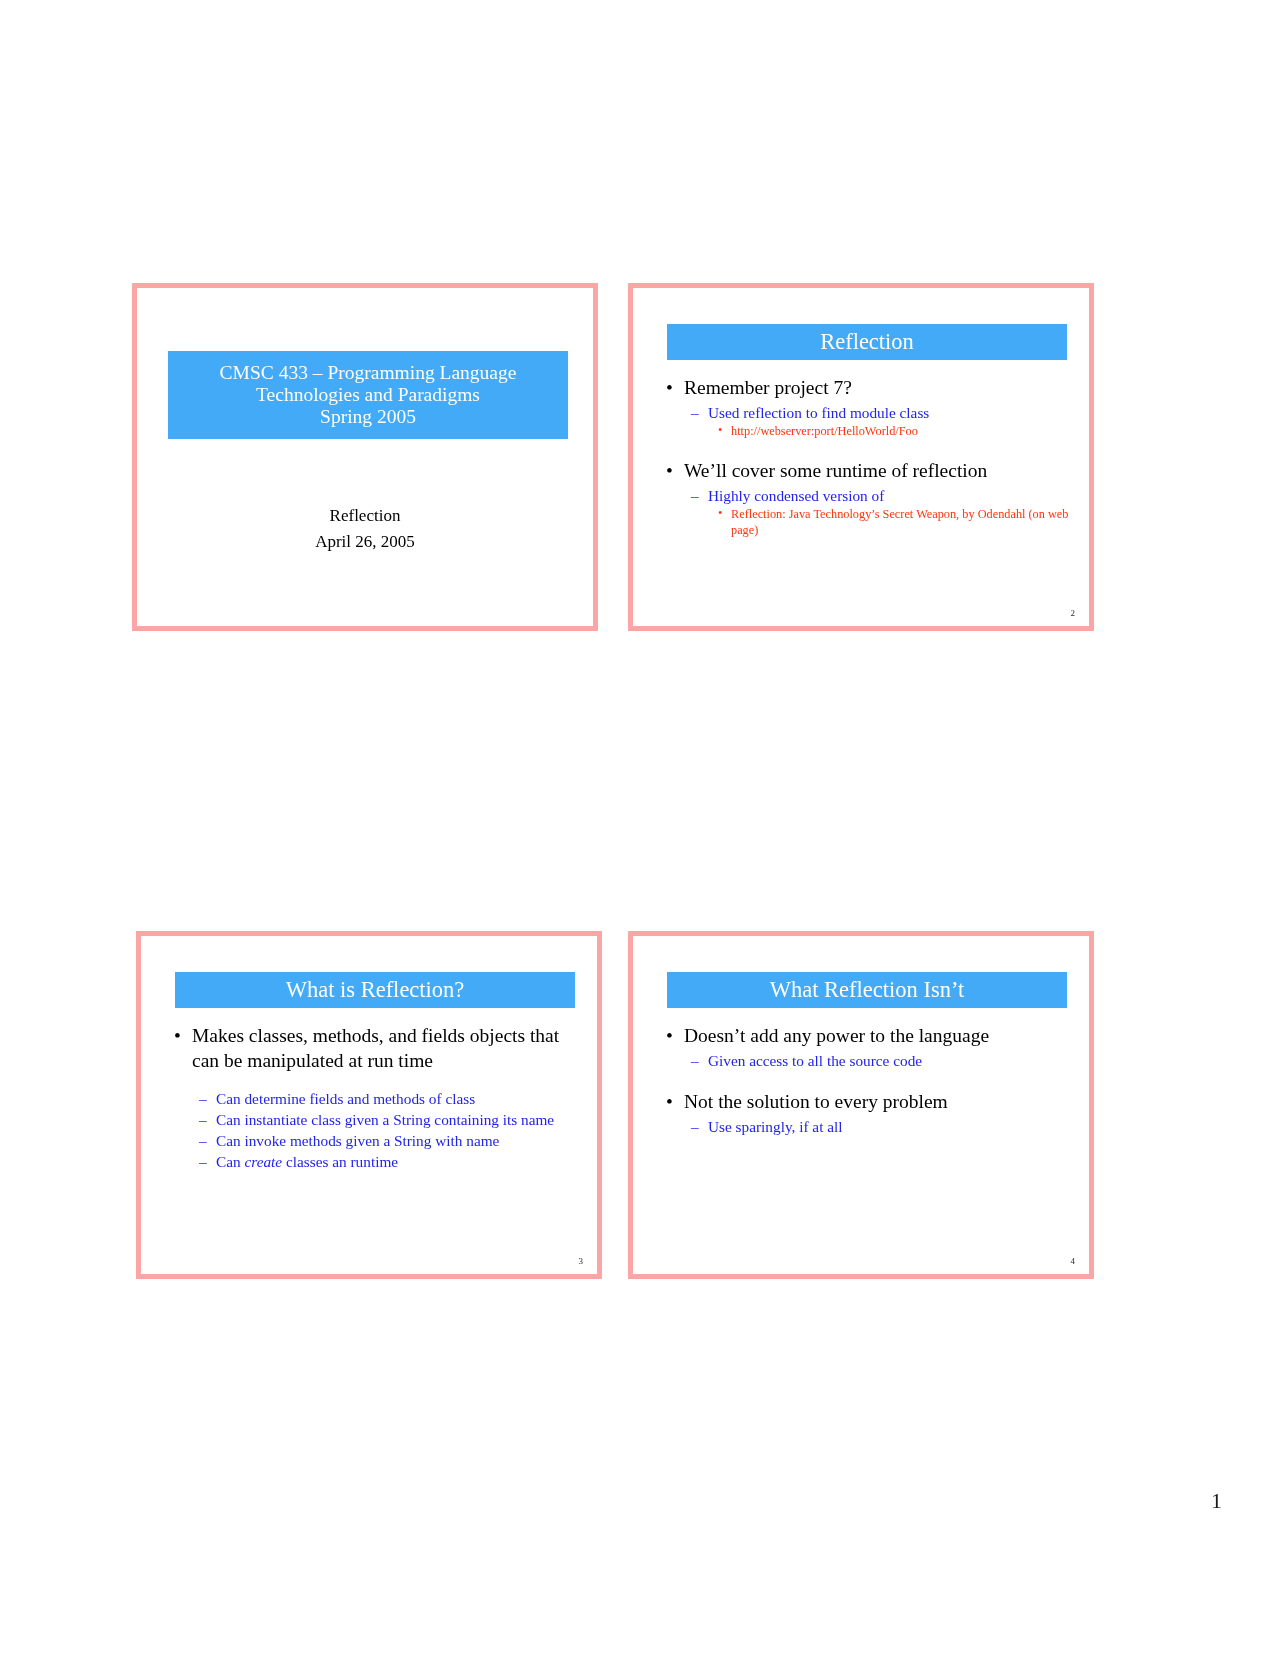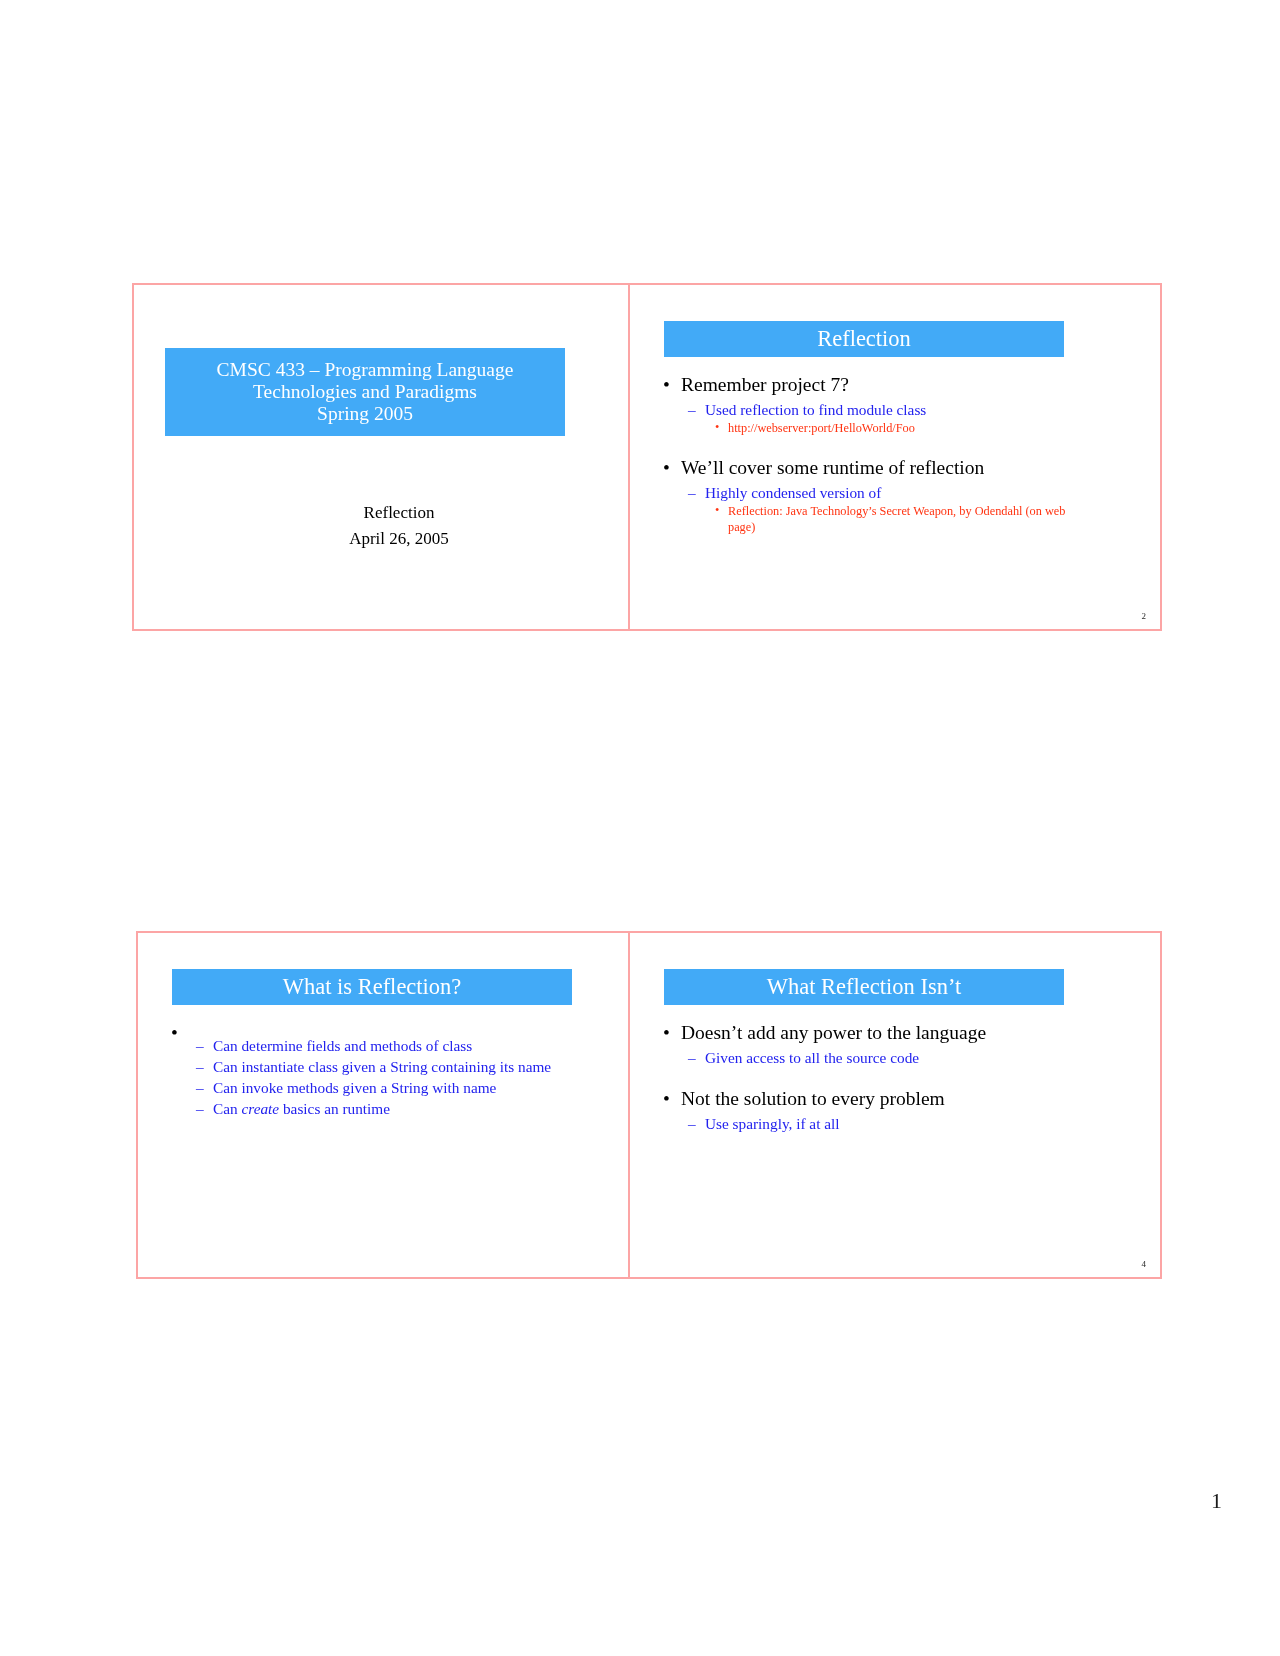--- a/index.html
+++ b/index.html
@@ -24,23 +24,23 @@
   .slide-grid {
     position: absolute;
     left: 116px;
     top: 283px;
     width: 980px;
     height: 1010px;
   }
 
   .slide {
     position: absolute;
-    width: 534px;
+    width: 466px;
     height: 348px;
-    border: 2px solid #fca5a5;
+    border: 5px solid #fca5a5;
     background: #ffffff;
     box-sizing: border-box;
     overflow: hidden;
   }
   .slide.s1 { left: 16px;   top: 0px; }
   .slide.s2 { left: 512px; top: 0px; }
   .slide.s3 { left: 0px;   top: 648px; margin-left: 20px; }
   .slide.s4 { left: 512px; top: 648px; padding-left: 30px; }
 
   
@@ -217,37 +217,38 @@
       <div class="slide-num">2</div>
     </div>
 
     <div class="slide s3">
       <div class="banner head-banner">
         <span>What is Reflection?</span>
       </div>
       <div class="body">
         <div class="lvl1">
           <span class="mk">•</span>
+          <span>Makes classes, methods, and fields objects that can be manipulated at run time</span>
         </div>
         <div class="gap-sm"></div>
         <div class="lvl2">
           <span class="mk">–</span>
           <span>Can determine fields and methods of class</span>
         </div>
         <div class="lvl2">
           <span class="mk">–</span>
           <span>Can instantiate class given a String containing its name</span>
         </div>
         <div class="lvl2">
           <span class="mk">–</span>
           <span>Can invoke methods given a String with name</span>
         </div>
         <div class="lvl2">
           <span class="mk">–</span>
-          <span><span>Can </span><em class="it">create</em><span> basics an runtime</span></span>
+          <span><span>Can </span><em class="it">create</em><span> classes an runtime</span></span>
         </div>
       </div>
       <div class="slide-num">3</div>
     </div>
 
     <div class="slide s4">
       <div class="banner head-banner">
         <span>What Reflection Isn’t</span>
       </div>
       <div class="body">

